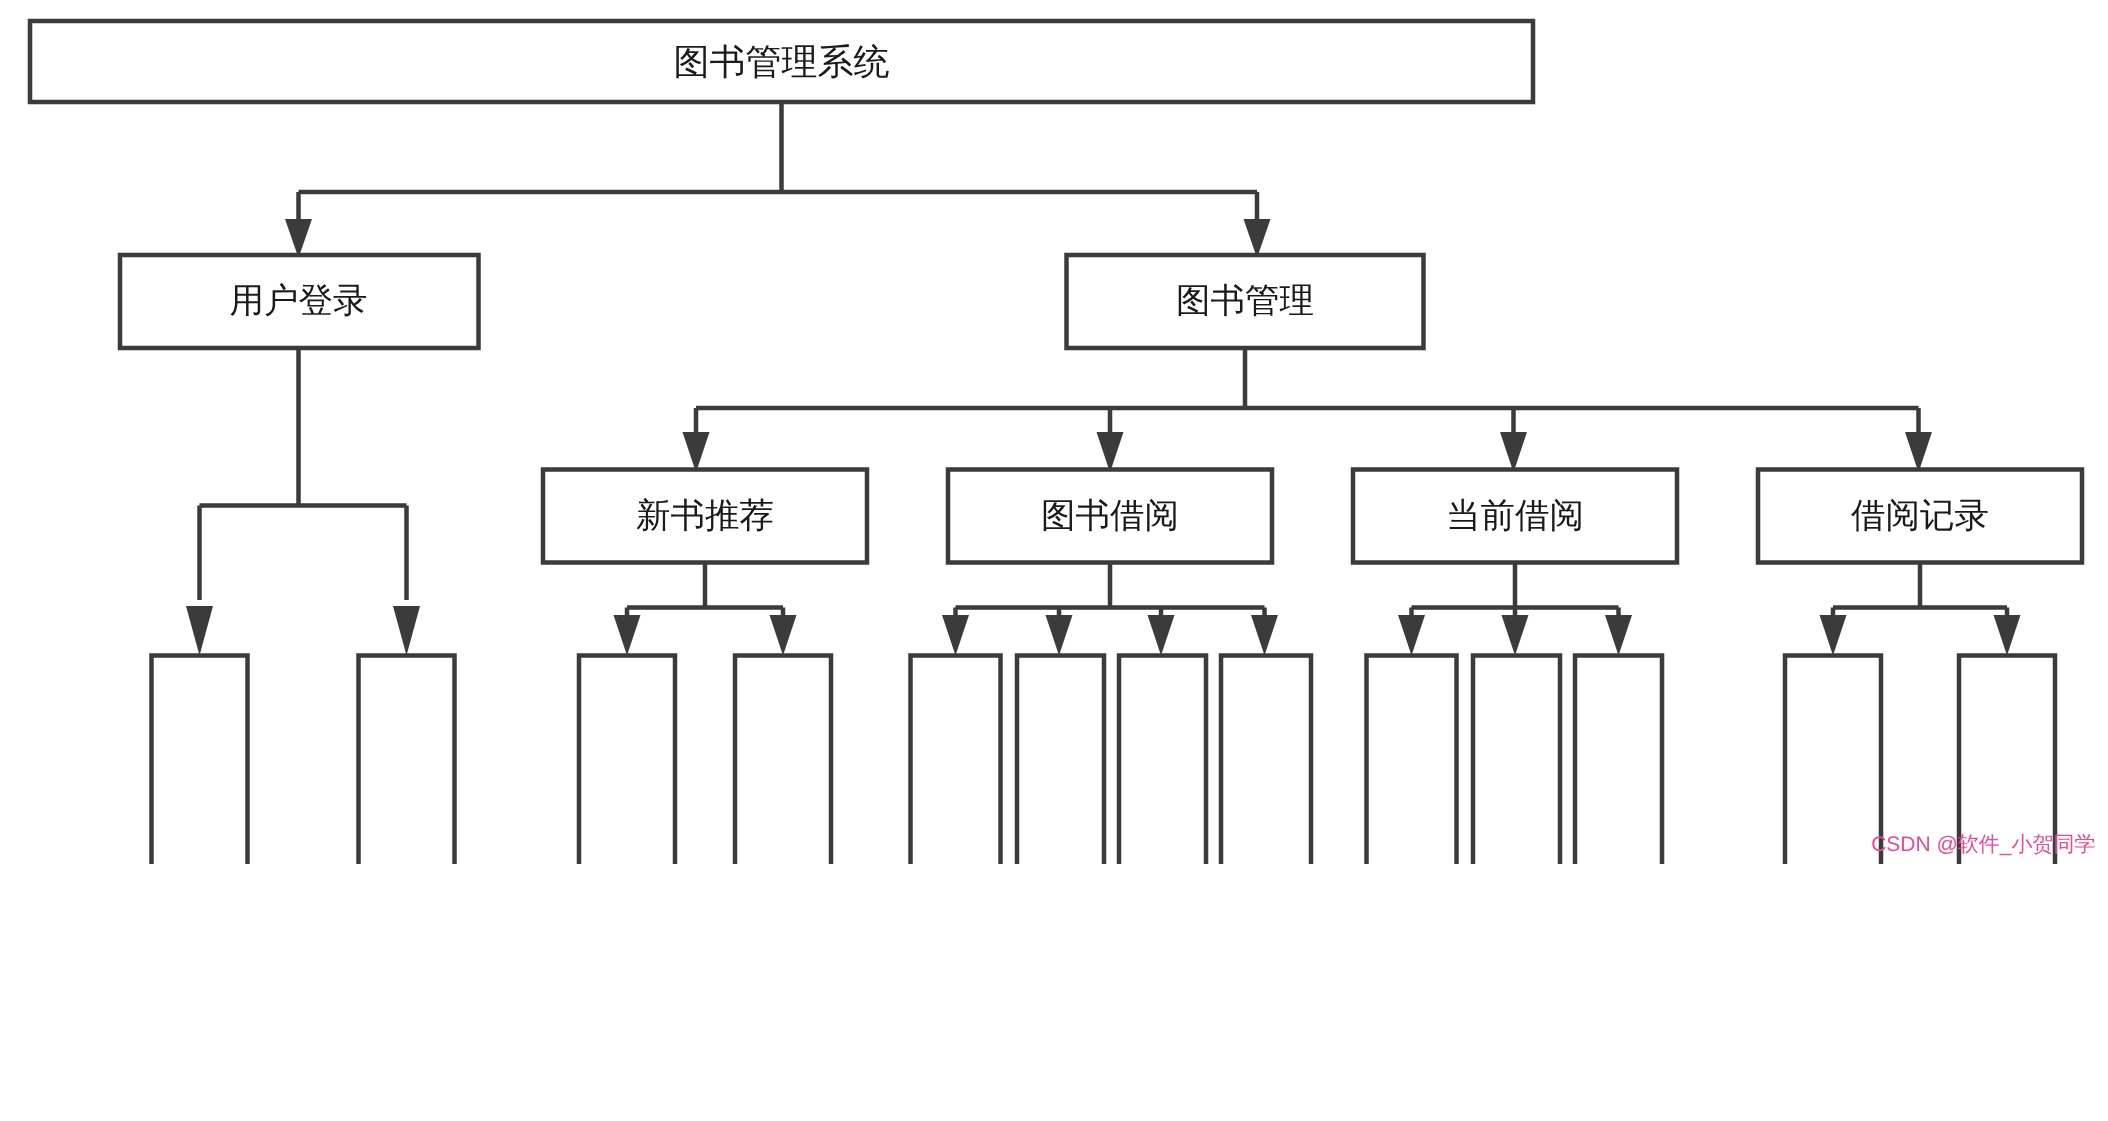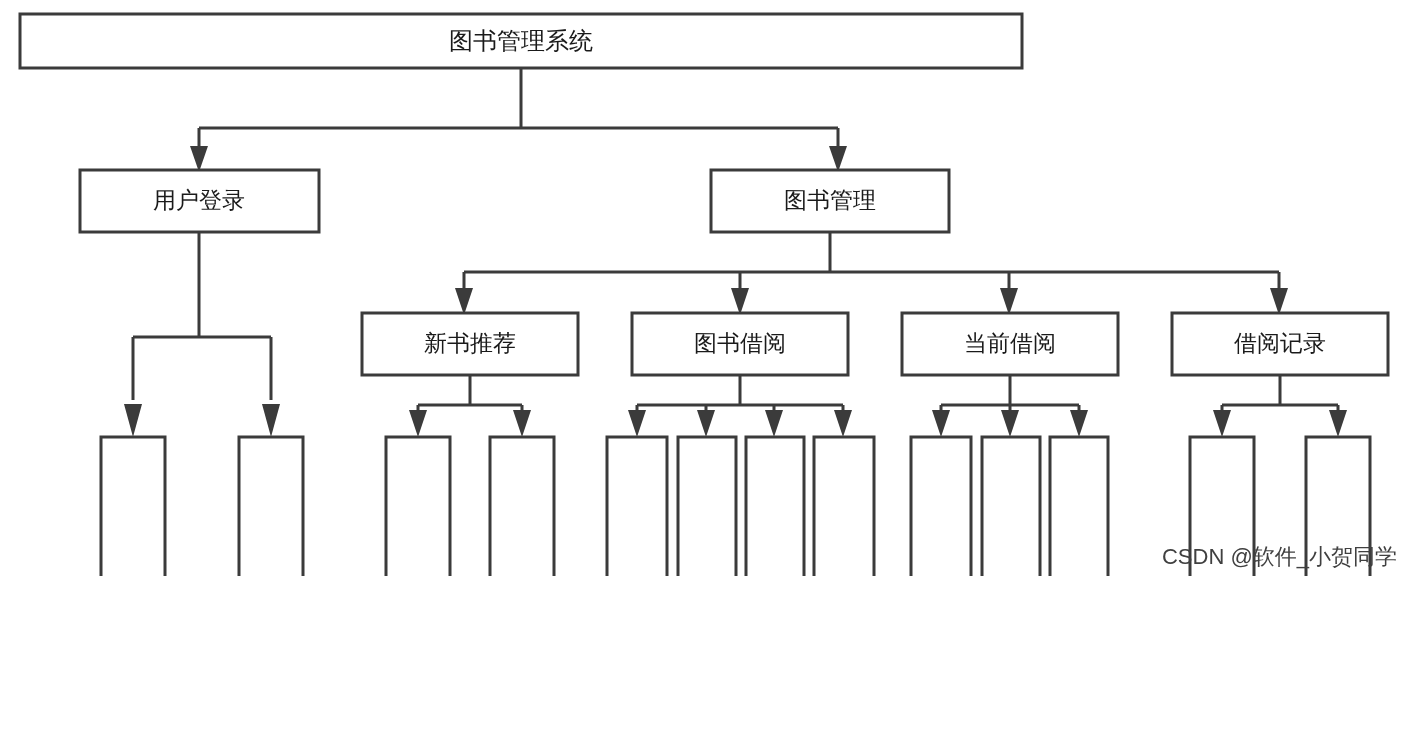--- a/index.html
+++ b/index.html
@@ -71,22 +71,22 @@
     pointer-events: none;
     display: flex;
     align-items: flex-start;
     justify-content: center;
   }
   .watermark {
     position: absolute;
     right: 8px;
     bottom: 4px;
     font-family: "Liberation Sans", "DejaVu Sans", sans-serif;
-    font-size: 22px;
-    color: #404040;
+    font-size: 14px;
+    color: #ec4899;
     white-space: nowrap;
     pointer-events: none;
   }
 </style>
 </head>
 <body>
 
 <div id="diagram-root">
 
   <svg id="flow-svg" viewBox="0 0 1405 747">

